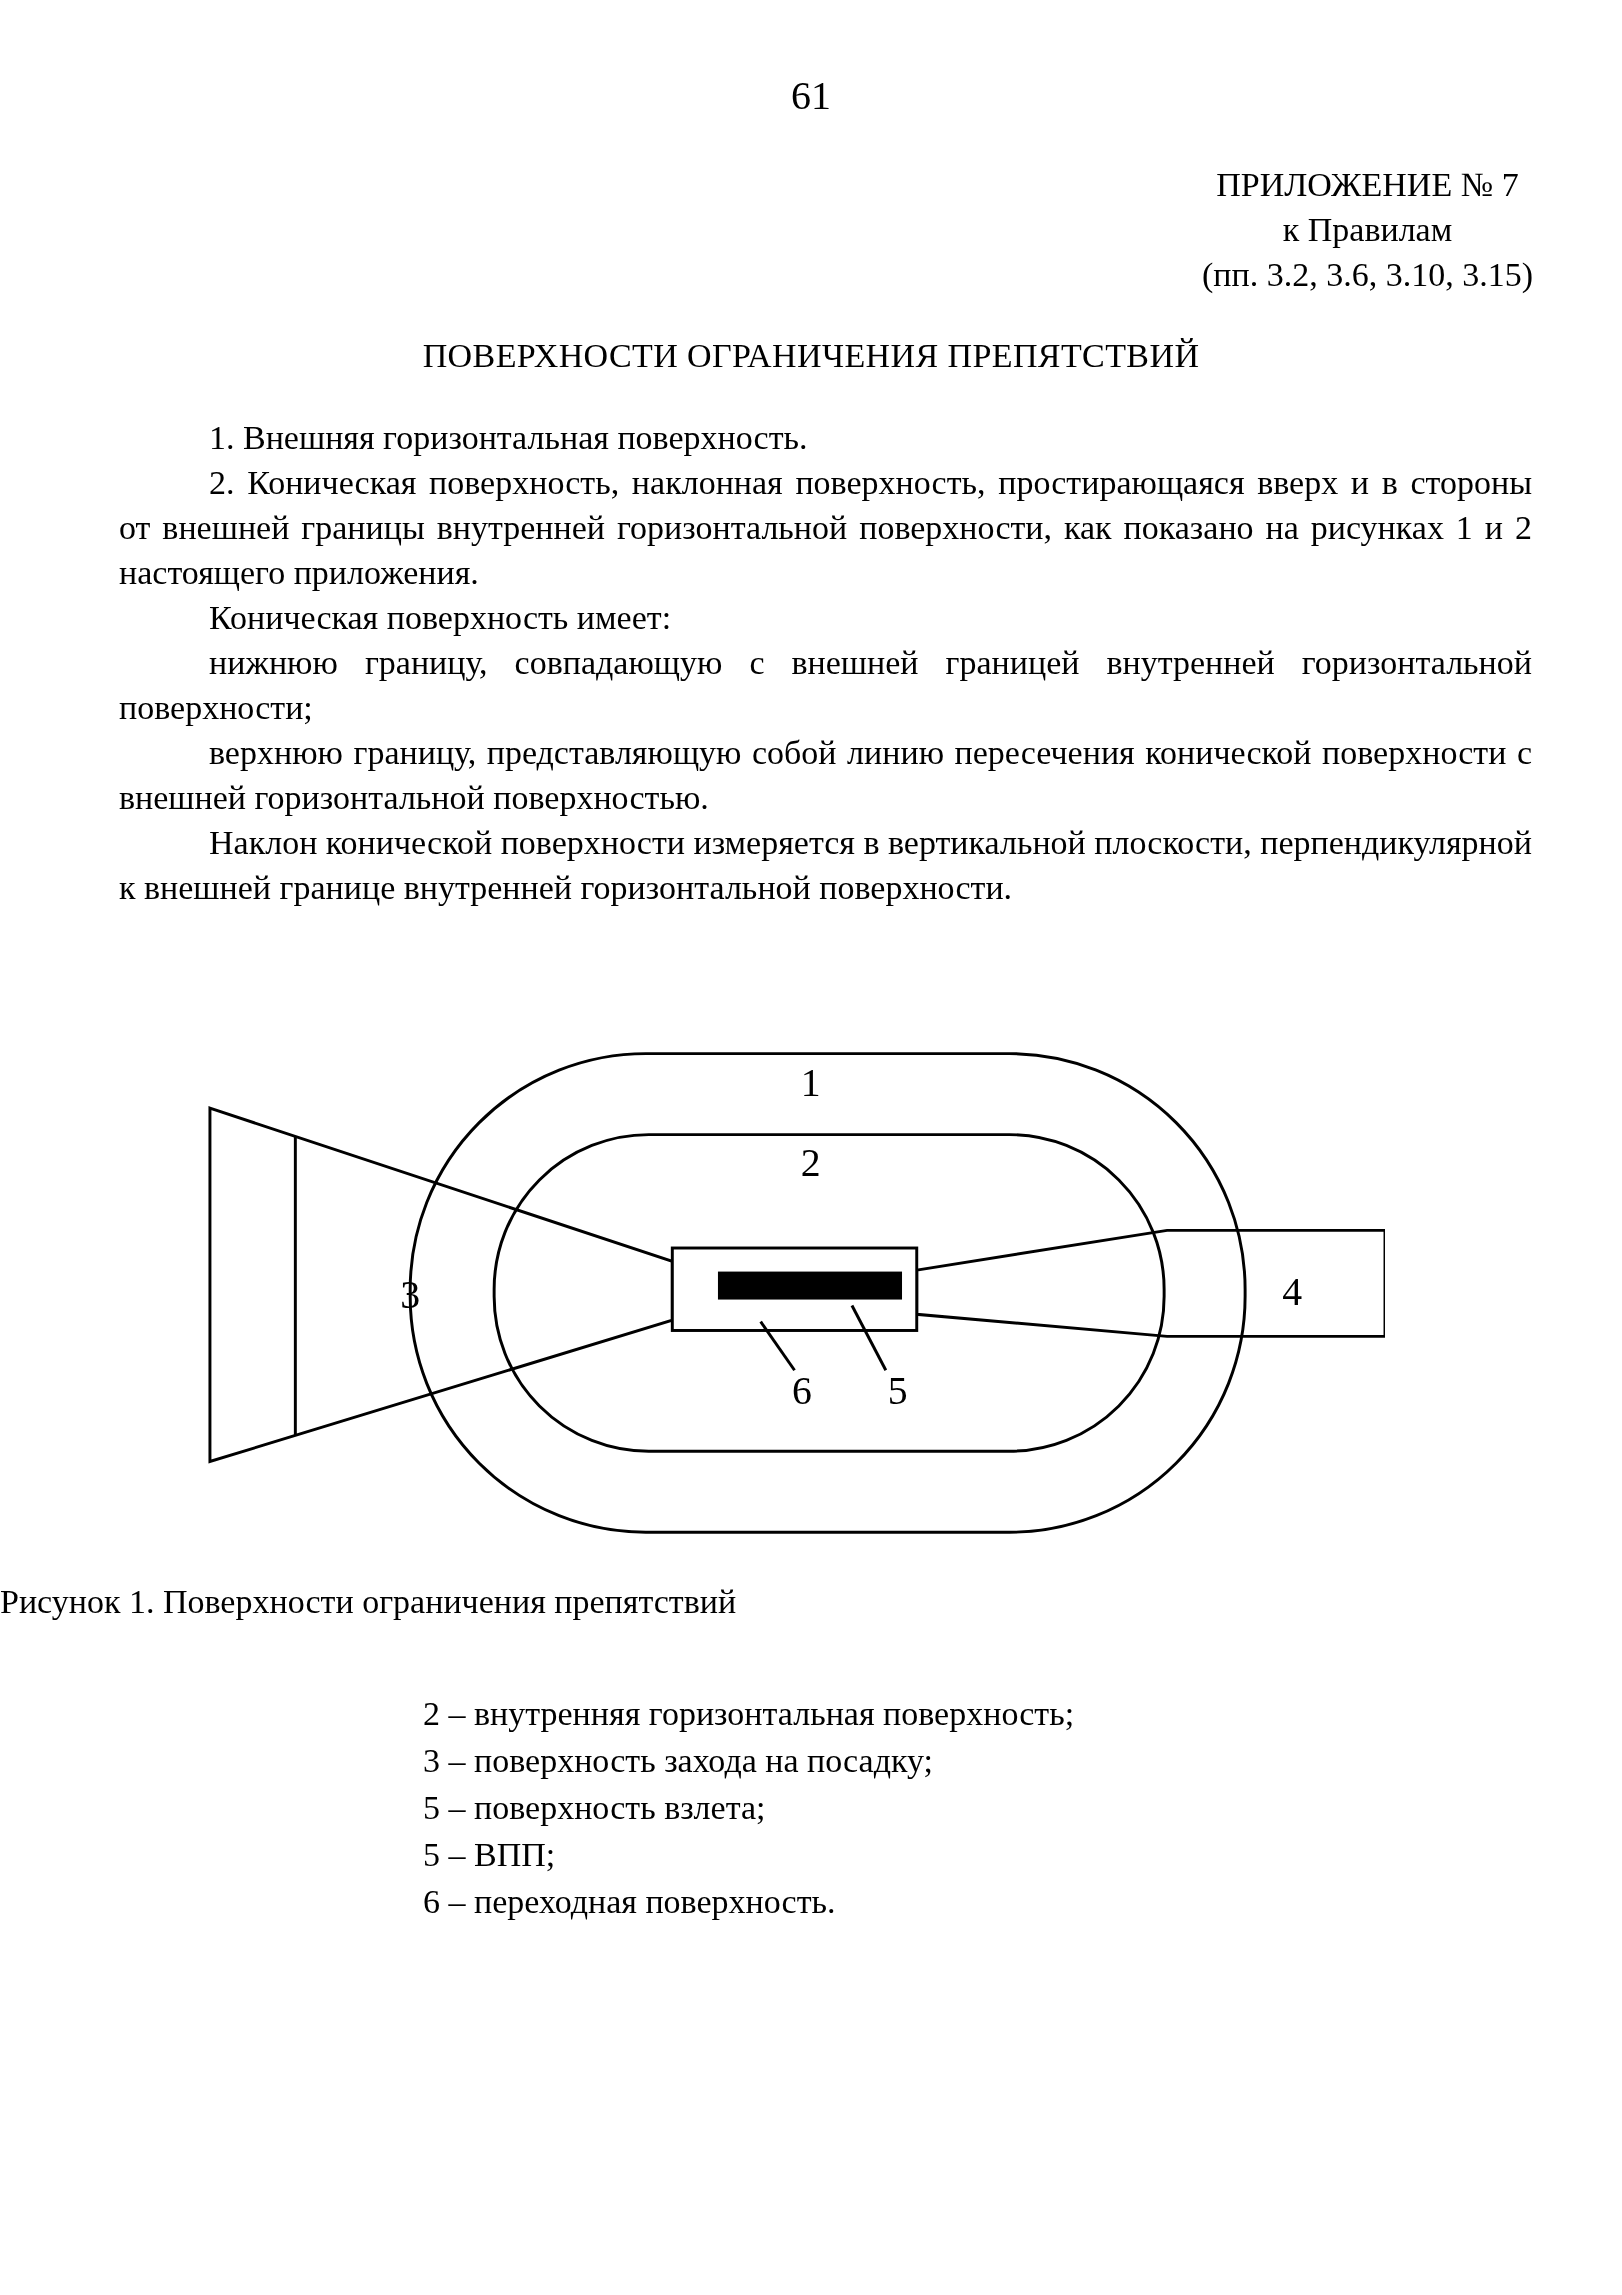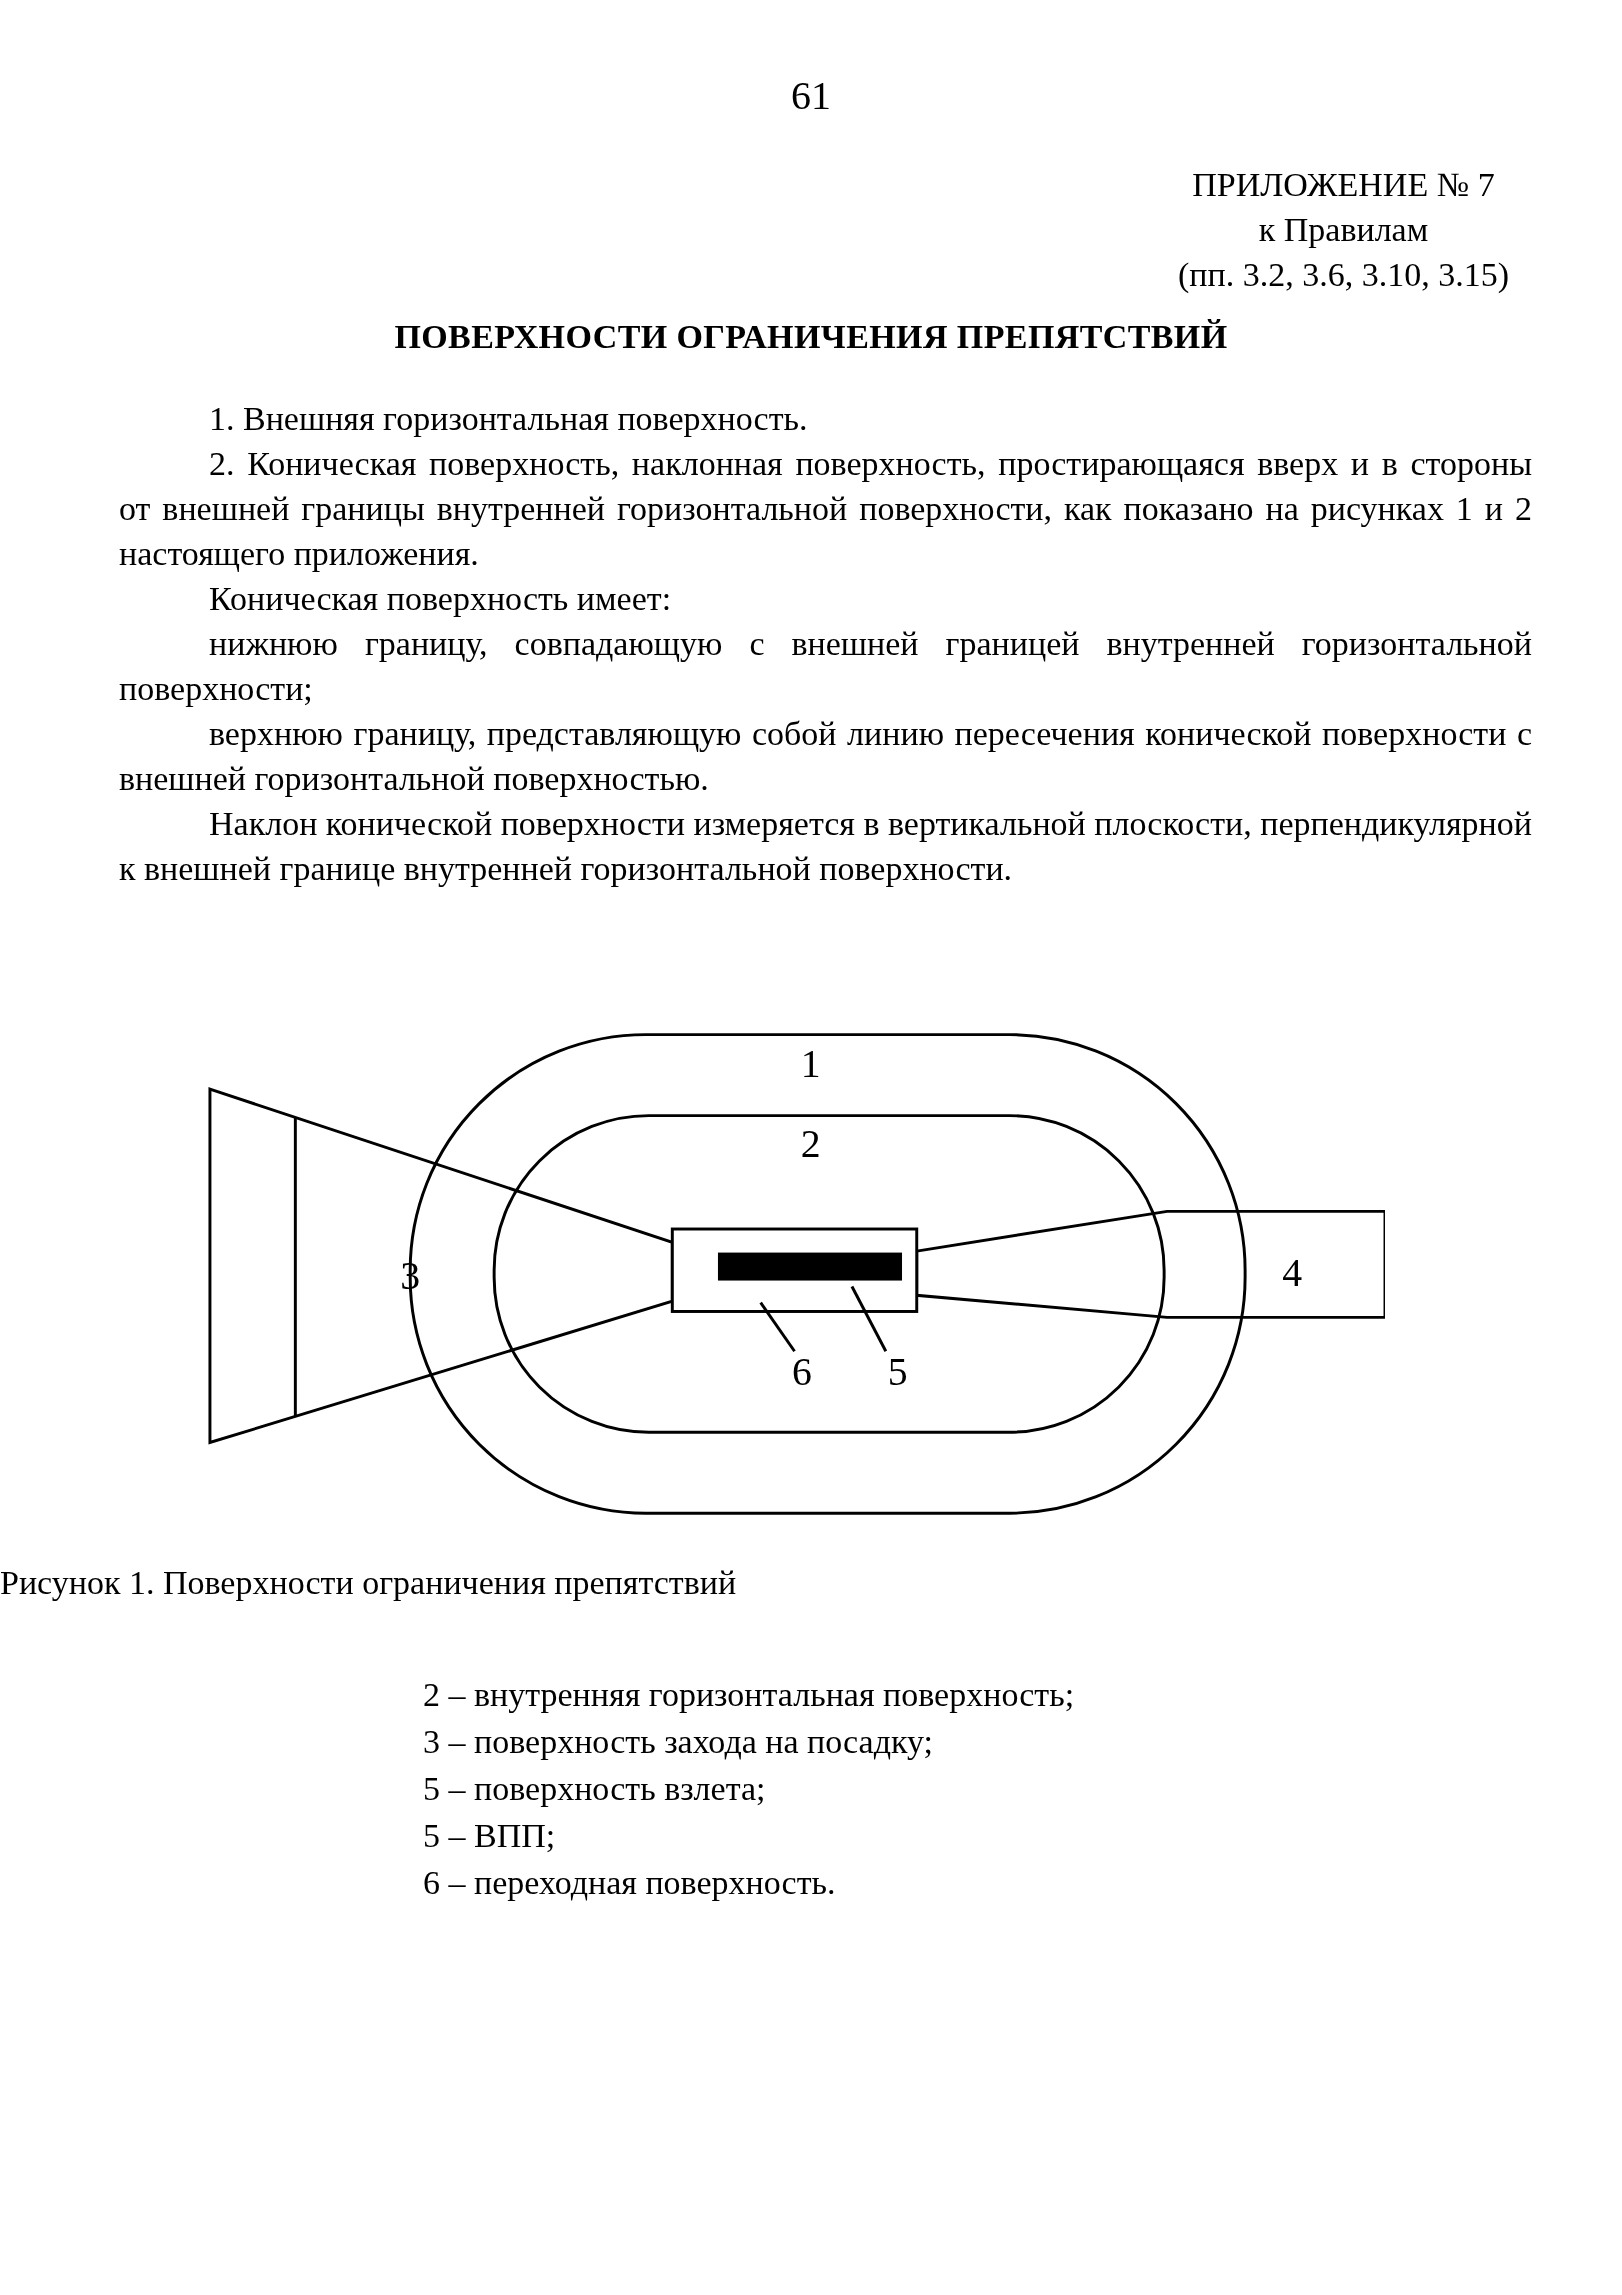--- a/index.html
+++ b/index.html
@@ -16,27 +16,27 @@
   }
   .page-number {
     margin-top: 73px;
     text-align: center;
     font-size: 40px;
   }
   .header-right {
     margin-top: 44px;
     display: flex;
     justify-content: flex-end;
-    padding-right: 113px;
+    padding-right: 89px;
   }
   .header-right .inner { text-align: center; }
   .doc-title {
-    margin-top: 17px;
+    margin-top: 36px;
     text-align: center;
-    font-weight: bold;
+    font-weight: normal;
     letter-spacing: 0.4px;
   }
   .body-text { margin-top: 37px; }
   .body-text p {
     margin: 0 90px 0 119px;
     text-indent: 90px;
     text-align: justify;
     font-family: Liberation Serif, serif;
   }
   .figure-wrap {

